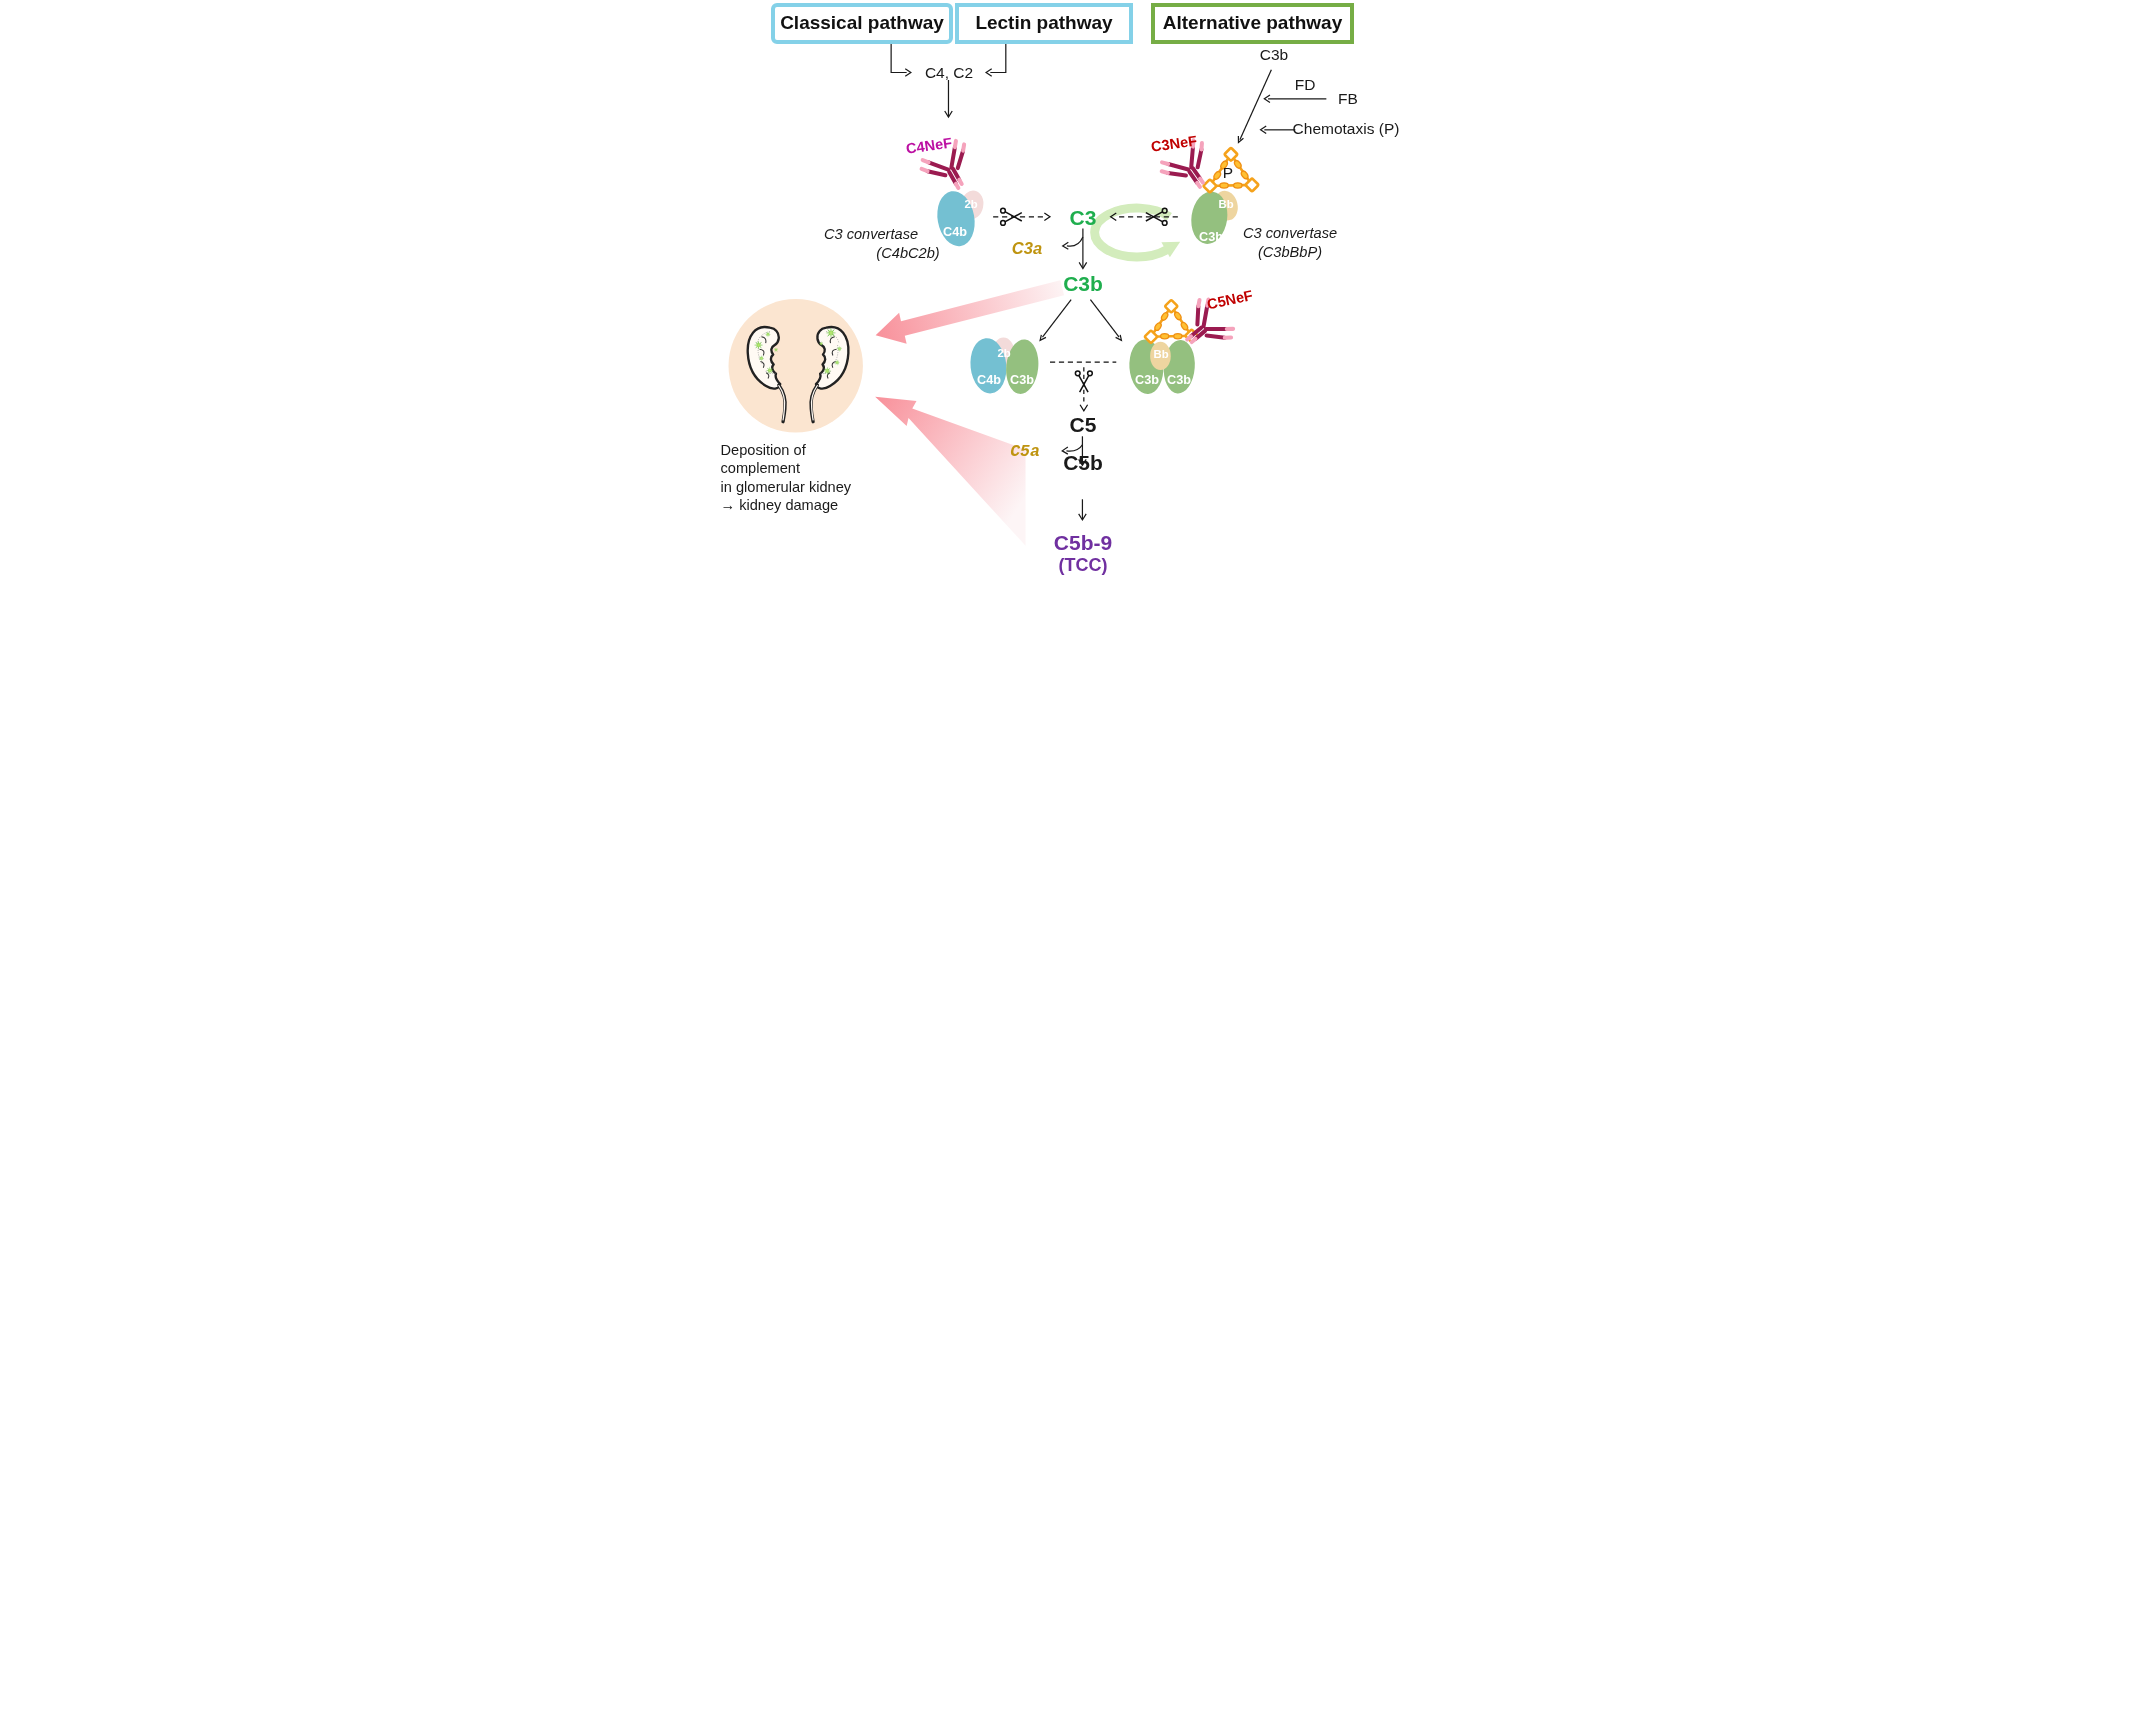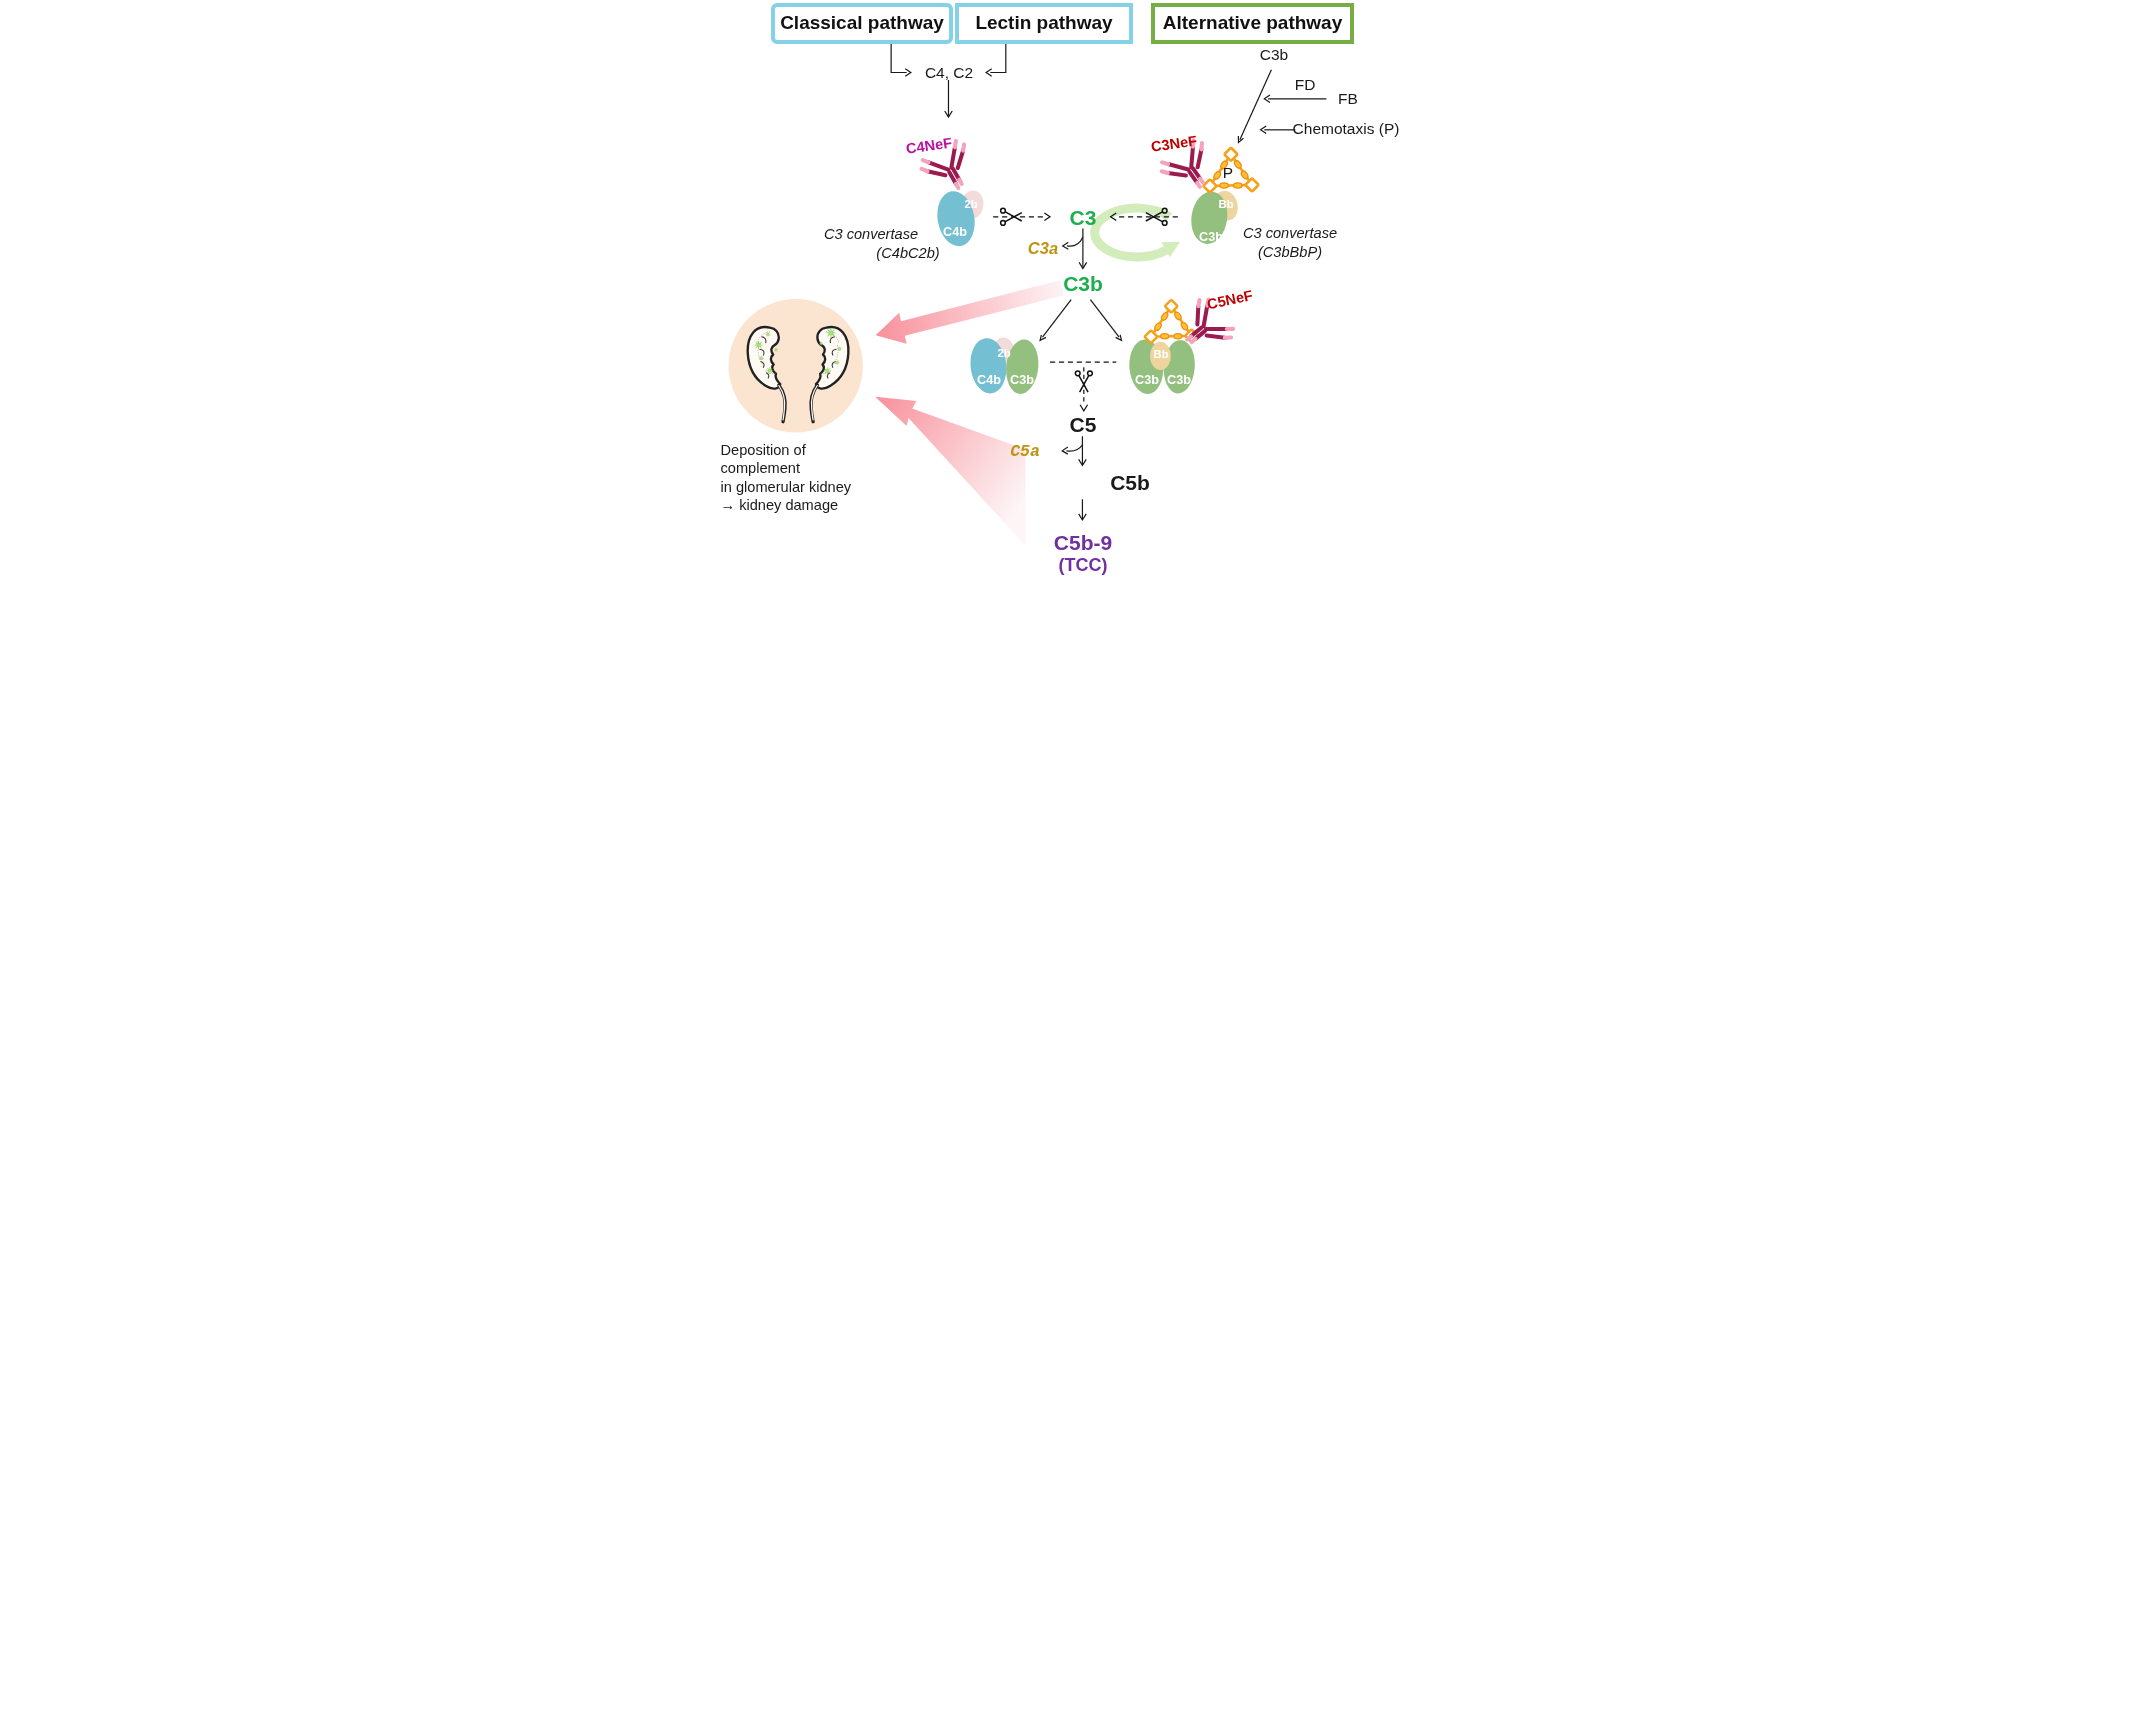--- a/index.html
+++ b/index.html
@@ -242,42 +242,42 @@
   <div class="t f-plain" style="left:592px;top:85px;">FD</div>
   <div class="t f-plain" style="left:635px;top:99px;">FB</div>
   <div class="t f-plain" style="left:633px;top:129px;">Chemotaxis (P)</div>
   <div class="t f-plain" style="left:515px;top:173px;">P</div>
 
   <div class="t f-nef magenta-txt rot-m8" style="left:216px;top:146px;">C4NeF</div>
   <div class="t f-nef red-txt rot-m8" style="left:461px;top:144px;">C3NeF</div>
   <div class="t f-nef red-txt rot-m12" style="left:517px;top:300px;">C5NeF</div>
 
   <div class="t f-node green-txt" style="left:370px;top:217px;">C3</div>
-  <div class="t f-anaph gold-txt" style="left:330px;top:248px;">C3a</div>
+  <div class="t f-anaph gold-txt" style="left:314px;top:248px;">C3a</div>
   <div class="t f-node green-txt" style="left:370px;top:283px;">C3b</div>
 
   <div class="t f-conv" style="left:158px;top:234px;">C3 convertase</div>
   <div class="t f-conv" style="left:159px;top:253px;margin-left:36px;">(C4bC2b)</div>
   <div class="t f-conv" style="left:577px;top:233px;">C3 convertase</div>
   <div class="t f-conv" style="left:577px;top:252px;">(C3bBbP)</div>
 
   <div class="t f-sub" style="left:242px;top:232px;">C4b</div>
   <div class="t f-sub-sm" style="left:258px;top:205px;">2b</div>
   <div class="t f-sub" style="left:498px;top:237px;">C3b</div>
   <div class="t f-sub-sm" style="left:513px;top:205px;">Bb</div>
   <div class="t f-sub" style="left:276px;top:380px;">C4b</div>
   <div class="t f-sub-sm" style="left:291px;top:354px;">2b</div>
   <div class="t f-sub" style="left:309px;top:380px;">C3b</div>
   <div class="t f-sub" style="left:434px;top:380px;">C3b</div>
   <div class="t f-sub" style="left:466px;top:380px;">C3b</div>
   <div class="t f-sub-sm" style="left:448px;top:355px;">Bb</div>
 
   <div class="t f-node" style="left:370px;top:424px;">C5</div>
   <div class="t f-anaph gold-txt" style="left:312px;top:452px;font-family:Liberation Mono, monospace;">C5a</div>
-  <div class="t f-node" style="left:370px;top:482px;margin-left:47px;">C5b</div>
+  <div class="t f-node" style="left:370px;top:462px;">C5b</div>
   <div class="t f-node purple-txt" style="left:370px;top:542px;">C5b-9</div>
   <div class="t f-tcc purple-txt" style="left:370px;top:565px;">(TCC)</div>
 
   <div class="caption">
     <div>Deposition of complement</div>
     <div>in glomerular kidney</div>
     <div>→ kidney damage</div>
   </div>
 
 

